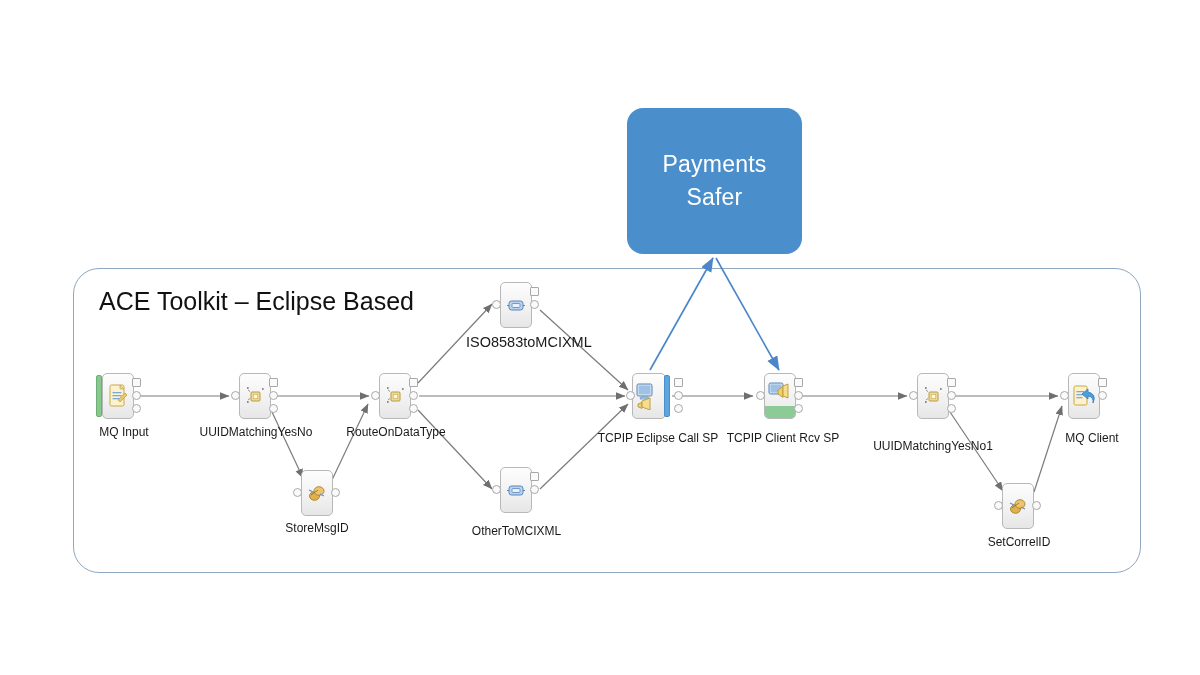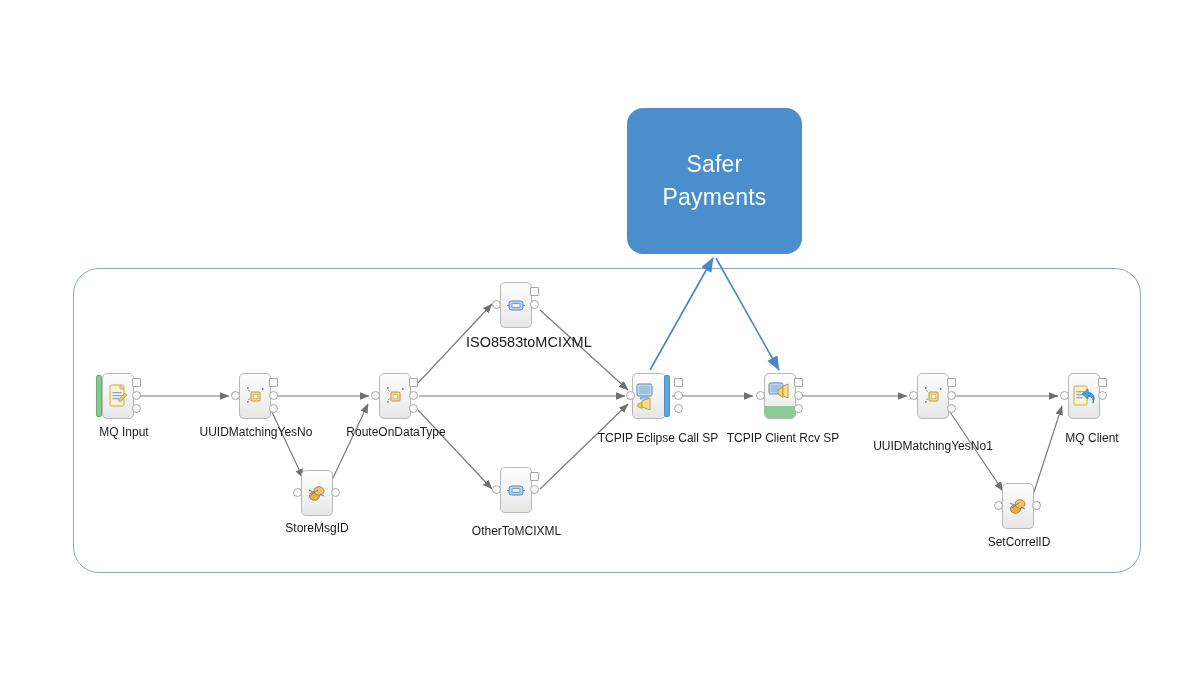--- a/index.html
+++ b/index.html
@@ -179,26 +179,27 @@
     font-family: "Liberation Sans", sans-serif;
   }
 </style>
 </head>
 <body>
 
 <div id="stage">
 
   <div class="ext-box">
     <div class="ext-box-label">
+      <div>Payments</div>
       <div>Safer</div>
-      <div>Payments</div>
     </div>
   </div>
 
   <div class="toolkit-box"></div>
+  <div class="toolkit-title">ACE Toolkit – Eclipse Based</div>
 
   <svg id="wires" viewBox="0 0 1200 675">
     <defs>
       <marker id="ah-grey" markerWidth="9" markerHeight="9" refX="7.6" refY="3.2" orient="auto">
         <path d="M0,0 L8,3.2 L0,6.4 z" fill="#6f6f6f"></path>
       </marker>
       <marker id="ah-blue" markerWidth="11" markerHeight="11" refX="8.5" refY="3.6" orient="auto">
         <path d="M0,0 L9,3.6 L0,7.2 z" fill="#4a86c8"></path>
       </marker>
     </defs>

